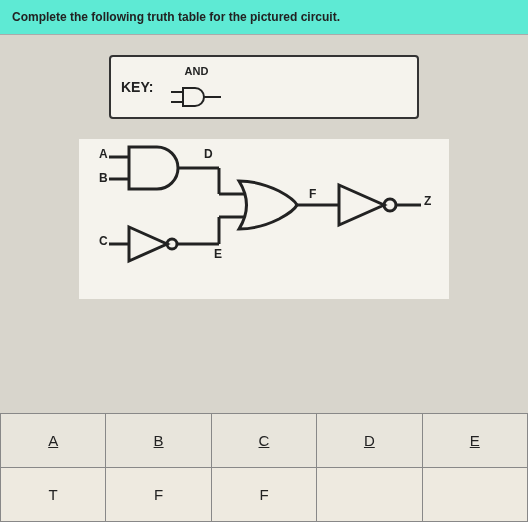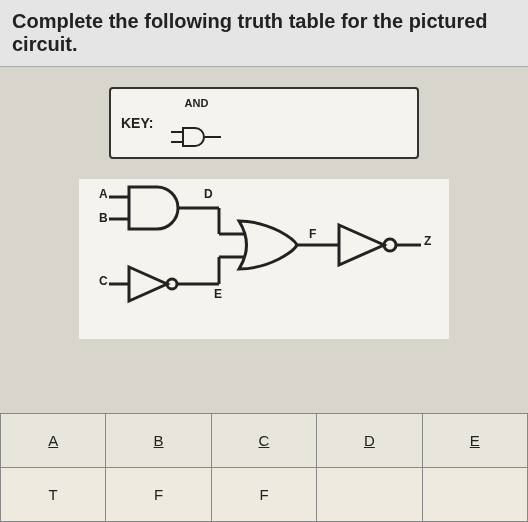--- a/index.html
+++ b/index.html
@@ -5,24 +5,24 @@
     * { margin: 0; padding: 0; box-sizing: border-box; }
     body {
       width: 528px;
       height: 522px;
       background: #d8d5cc;
       font-family: Arial, sans-serif;
       color: #222;
       position: relative;
     }
     .header {
-      background: #e5e5e5;
+      background: #5eead4;
       padding: 10px 12px;
       border-bottom: 1px solid #aaa;
-      font-size: 20px;
+      font-size: 12px;
       font-weight: bold;
     }
     .content-area {
       padding: 20px 15px 0 15px;
     }
     .key-box {
       background: #f5f3ed;
       border: 2px solid #333;
       border-radius: 4px;
       margin: 0 auto 20px auto;
@@ -33,21 +33,21 @@
       gap: 18px;
     }
     .key-label {
       font-weight: bold;
       font-size: 14px;
     }
     .key-item {
       display: flex;
       flex-direction: column;
       align-items: center;
-      gap: 16px;
+      gap: 8px;
     }
     .key-item-label {
       font-weight: bold;
       font-size: 11px;
     }
     .circuit-box {
       background: #f5f3ed;
       margin: 0 auto;
       width: 370px;
       height: 160px;

